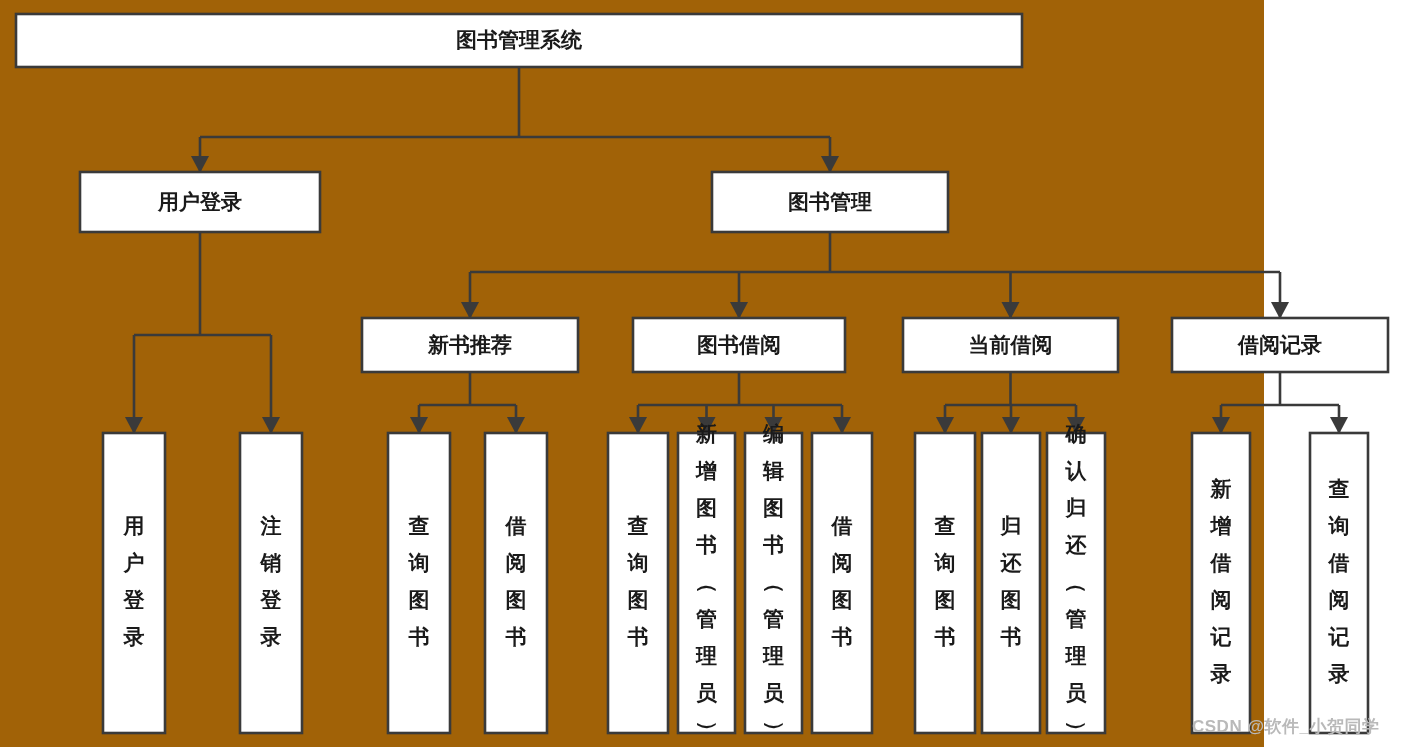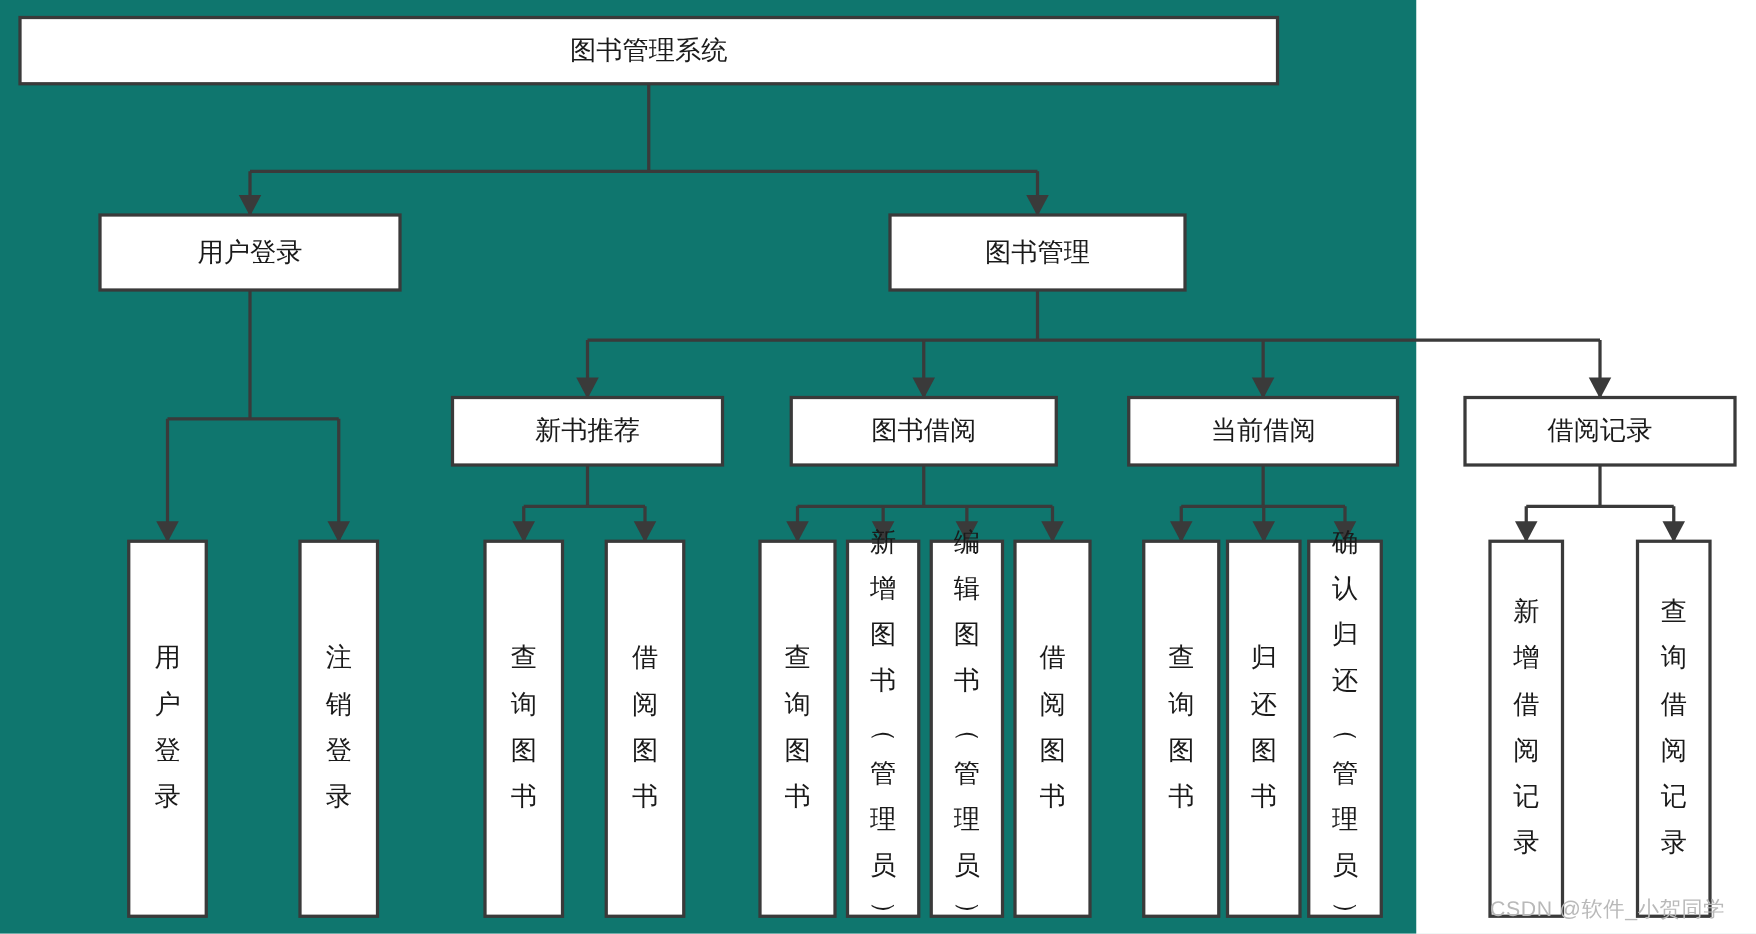--- a/index.html
+++ b/index.html
@@ -8,23 +8,24 @@
     background: #ffffff;
   }
   body {
     width: 1405px;
     height: 747px;
     font-family: "Liberation Sans", "DejaVu Sans", sans-serif;
     overflow: hidden;
   }
   #diagram-root {
     position: relative;
-    width: 1133px;
+    width: 1264px;
     height: 747px;
-    background: #0f766e;
+    background: #a16207;
+    font-weight: bold;
   }
   svg#diagram-svg {
     position: absolute;
     top: 0;
     left: 0;
     width: 1405px;
     height: 747px;
     display: block;
   }
   .node-box {

